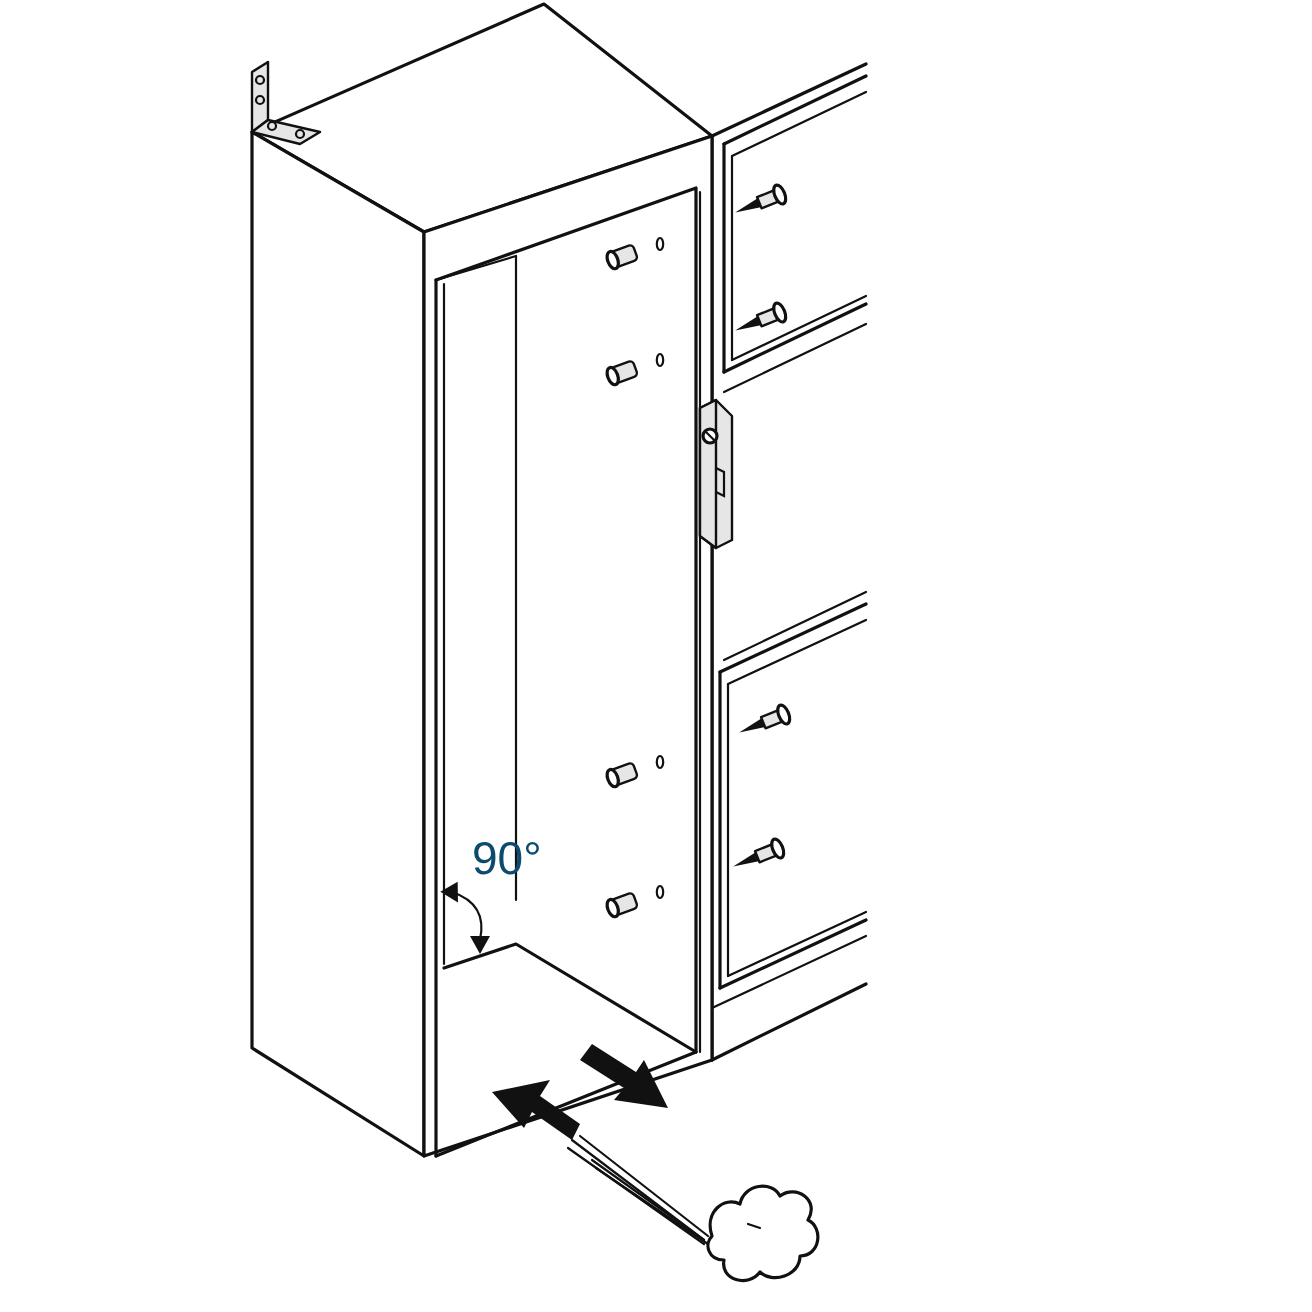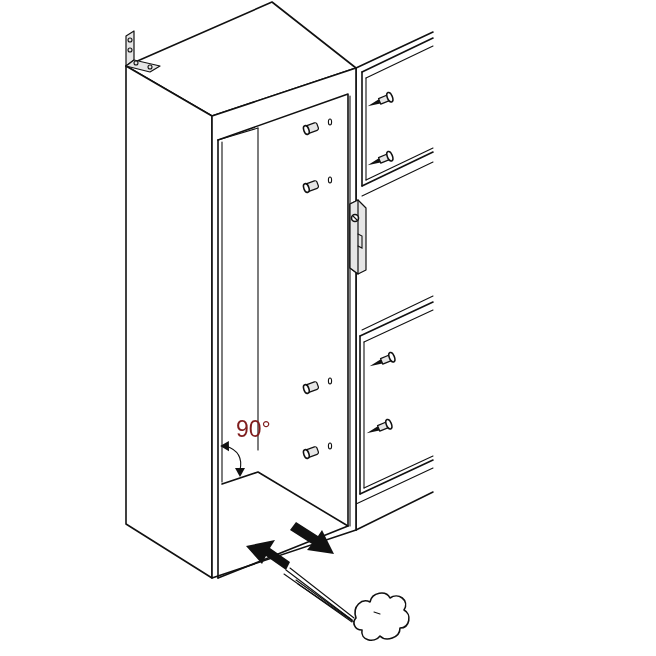--- a/index.html
+++ b/index.html
@@ -5,21 +5,21 @@
     html, body { margin: 0; padding: 0; background: #ffffff; }
     body { width: 656px; height: 656px; overflow: hidden; position: relative; font-family: "Liberation Sans", sans-serif; }
     #diagram { position: absolute; left: 0; top: 0; width: 656px; height: 656px; }
     .ln { stroke: #111111; fill: none; stroke-width: 1.6; stroke-linejoin: round; stroke-linecap: round; }
     .thin { stroke: #111111; fill: none; stroke-width: 1.1; stroke-linecap: round; }
     .face { fill: #ffffff; stroke: #111111; stroke-width: 1.6; stroke-linejoin: round; }
     .metal { fill: #e6e6e6; stroke: #111111; stroke-width: 1.2; stroke-linejoin: round; }
     .solid { fill: #111111; stroke: none; }
     .angle-label {
       position: absolute; left: 236px; top: 418px;
-      font-family: "Liberation Sans", sans-serif; font-size: 23px; color: #7f1d1d;
+      font-family: "Liberation Sans", sans-serif; font-size: 23px; color: #0c4a6e;
       line-height: 1; letter-spacing: 0px;
     }
   </style>
 </head>
 <body>
 
 <svg id="diagram" viewBox="0 0 656 656" xmlns="http://www.w3.org/2000/svg">
 
   <g>
 

